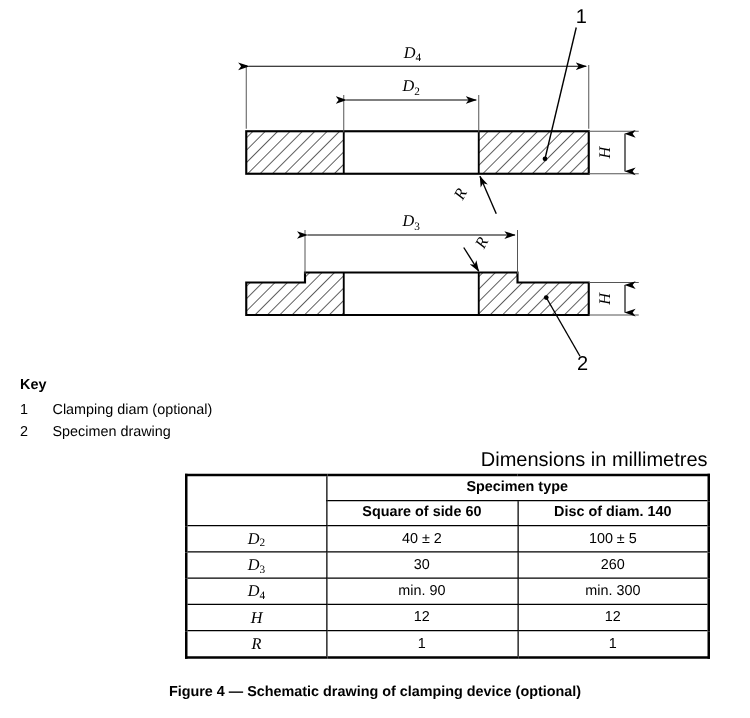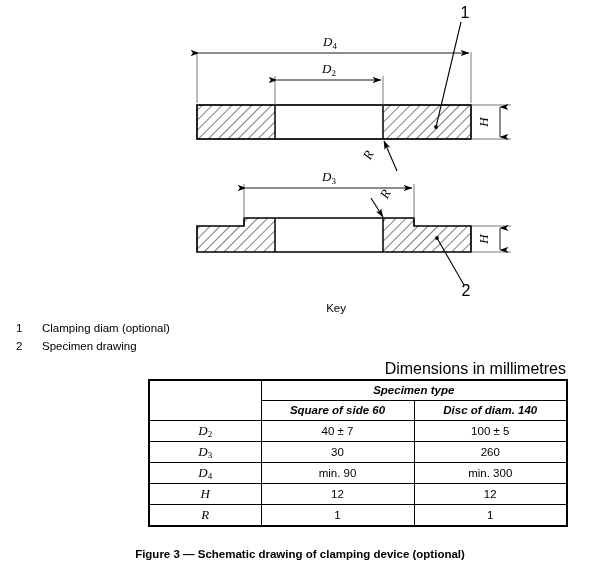--- a/index.html
+++ b/index.html
@@ -31,24 +31,23 @@
   
   #key-block {
     position: absolute;
     left: 16px;
     top: 300px;
     width: 330px;
     font-size: 11.5px;
     line-height: 1.52;
   }
   #key-block .key-title {
-    font-weight: normal;
+    font-weight: bold;
     font-size: 11.5px;
     margin-bottom: 3px;
-    text-align: right;
   }
   #key-block .key-row {
     display: flex;
     align-items: baseline;
   }
   #key-block .key-num {
     width: 26px;
     flex: 0 0 26px;
   }
   #key-block .key-text {
@@ -91,21 +90,21 @@
   table#dim-table .outer-t { border-top-width: 2px; }
   table#dim-table .outer-b { border-bottom-width: 2px; }
   table#dim-table th.hdr {
     font-weight: bold;
     font-size: 11.5px;
   }
   table#dim-table .col-sym { width: 112px; }
   table#dim-table .col-v1  { width: 153px; }
   table#dim-table .col-v2  { width: 153px; }
   table#dim-table .row-h   { height: 21px; }
-  table#dim-table .hdr-h   { height: 20px; font-style: italic; }
+  table#dim-table .hdr-h   { height: 20px; }
   .sym {
     font-family: "Liberation Serif", serif;
     font-style: italic;
     font-size: 13px;
   }
   .sym sub {
     font-style: normal;
     font-size: 9px;
     vertical-align: baseline;
     position: relative;
@@ -270,21 +269,21 @@
       </tr>
       <tr class="hdr-h">
         <th class="hdr">Square of side 60</th>
         <th class="hdr outer-r">Disc of diam. 140</th>
       </tr>
 
       <tr class="row-h">
         <td class="outer-l">
           <span class="sym"><span>D</span><sub>2</sub></span>
         </td>
-        <td>40 ± 7</td>
+        <td>40 ± 2</td>
         <td class="outer-r">100 ± 5</td>
       </tr>
 
       <tr class="row-h">
         <td class="outer-l">
           <span class="sym"><span>D</span><sub>3</sub></span>
         </td>
         <td>30</td>
         <td class="outer-r">260</td>
       </tr>
@@ -309,13 +308,13 @@
         <td class="outer-l outer-b">
           <span class="sym"><span>R</span><sub></sub></span>
         </td>
         <td class="outer-b">1</td>
         <td class="outer-b outer-r">1</td>
       </tr>
     </tbody>
   </table>
 </div>
 
-<div id="figure-caption">Figure 3 — Schematic drawing of clamping device (optional)</div>
+<div id="figure-caption">Figure 4 — Schematic drawing of clamping device (optional)</div>
 
 </body></html>

